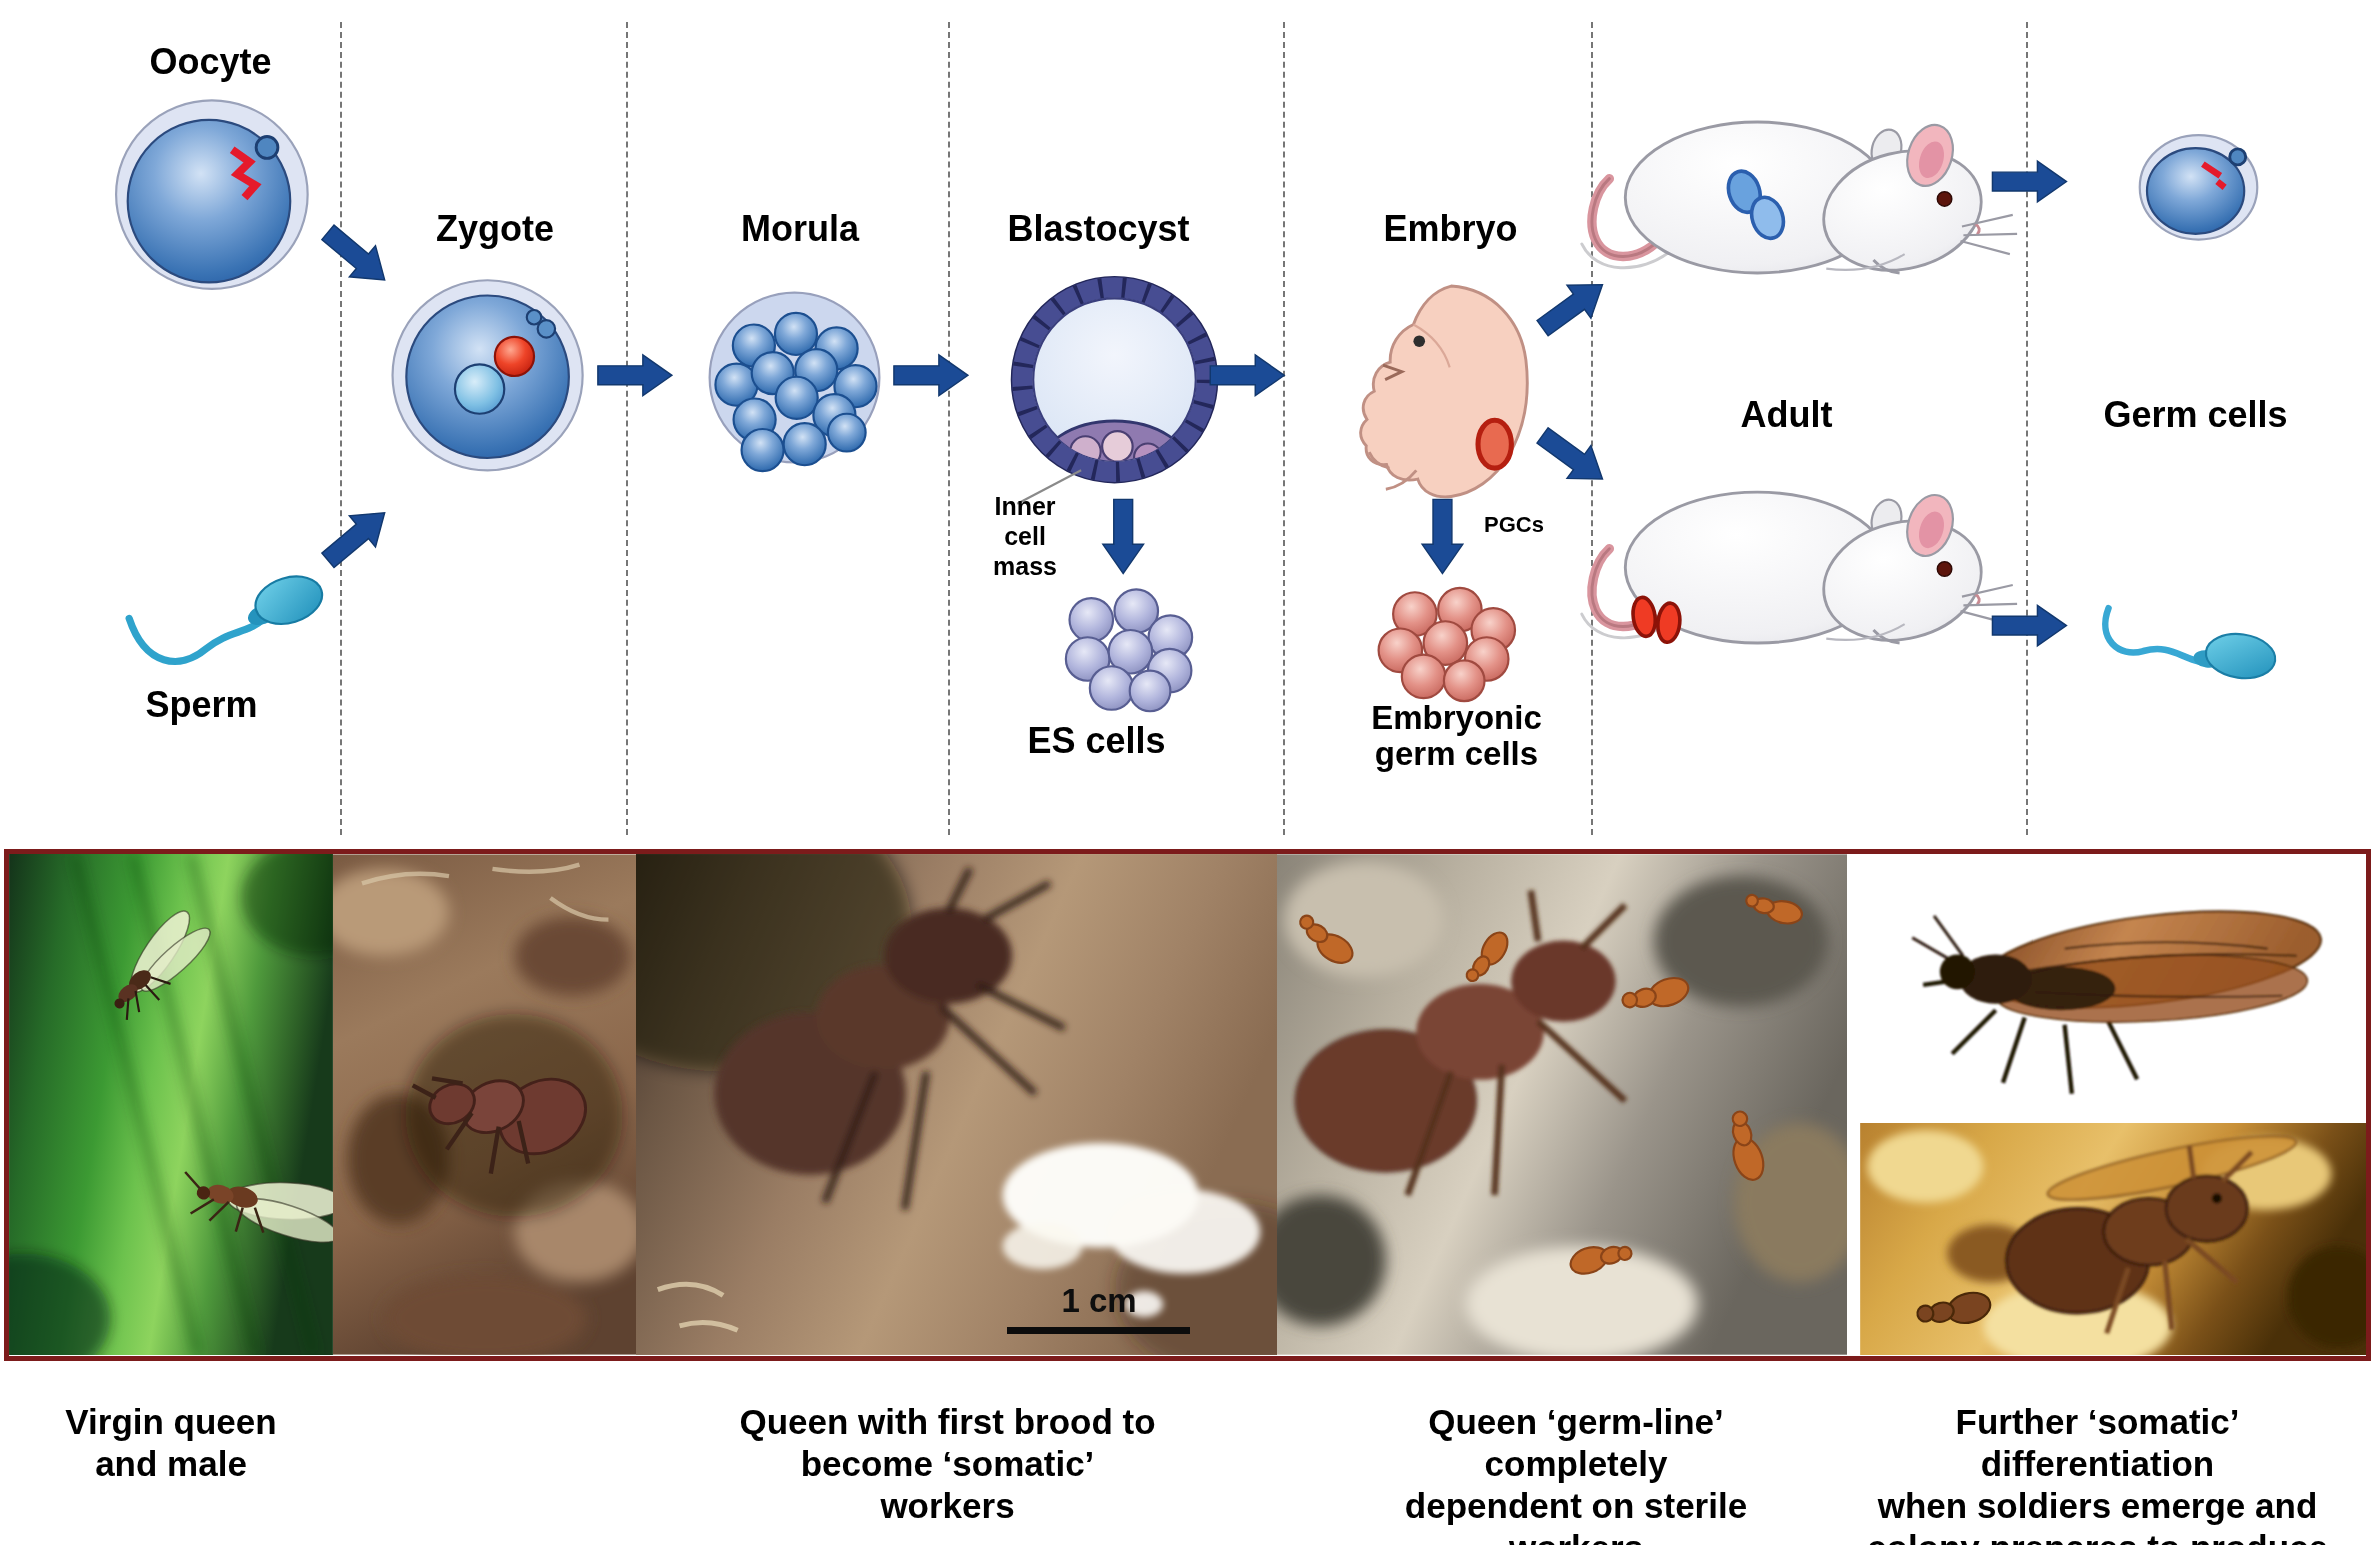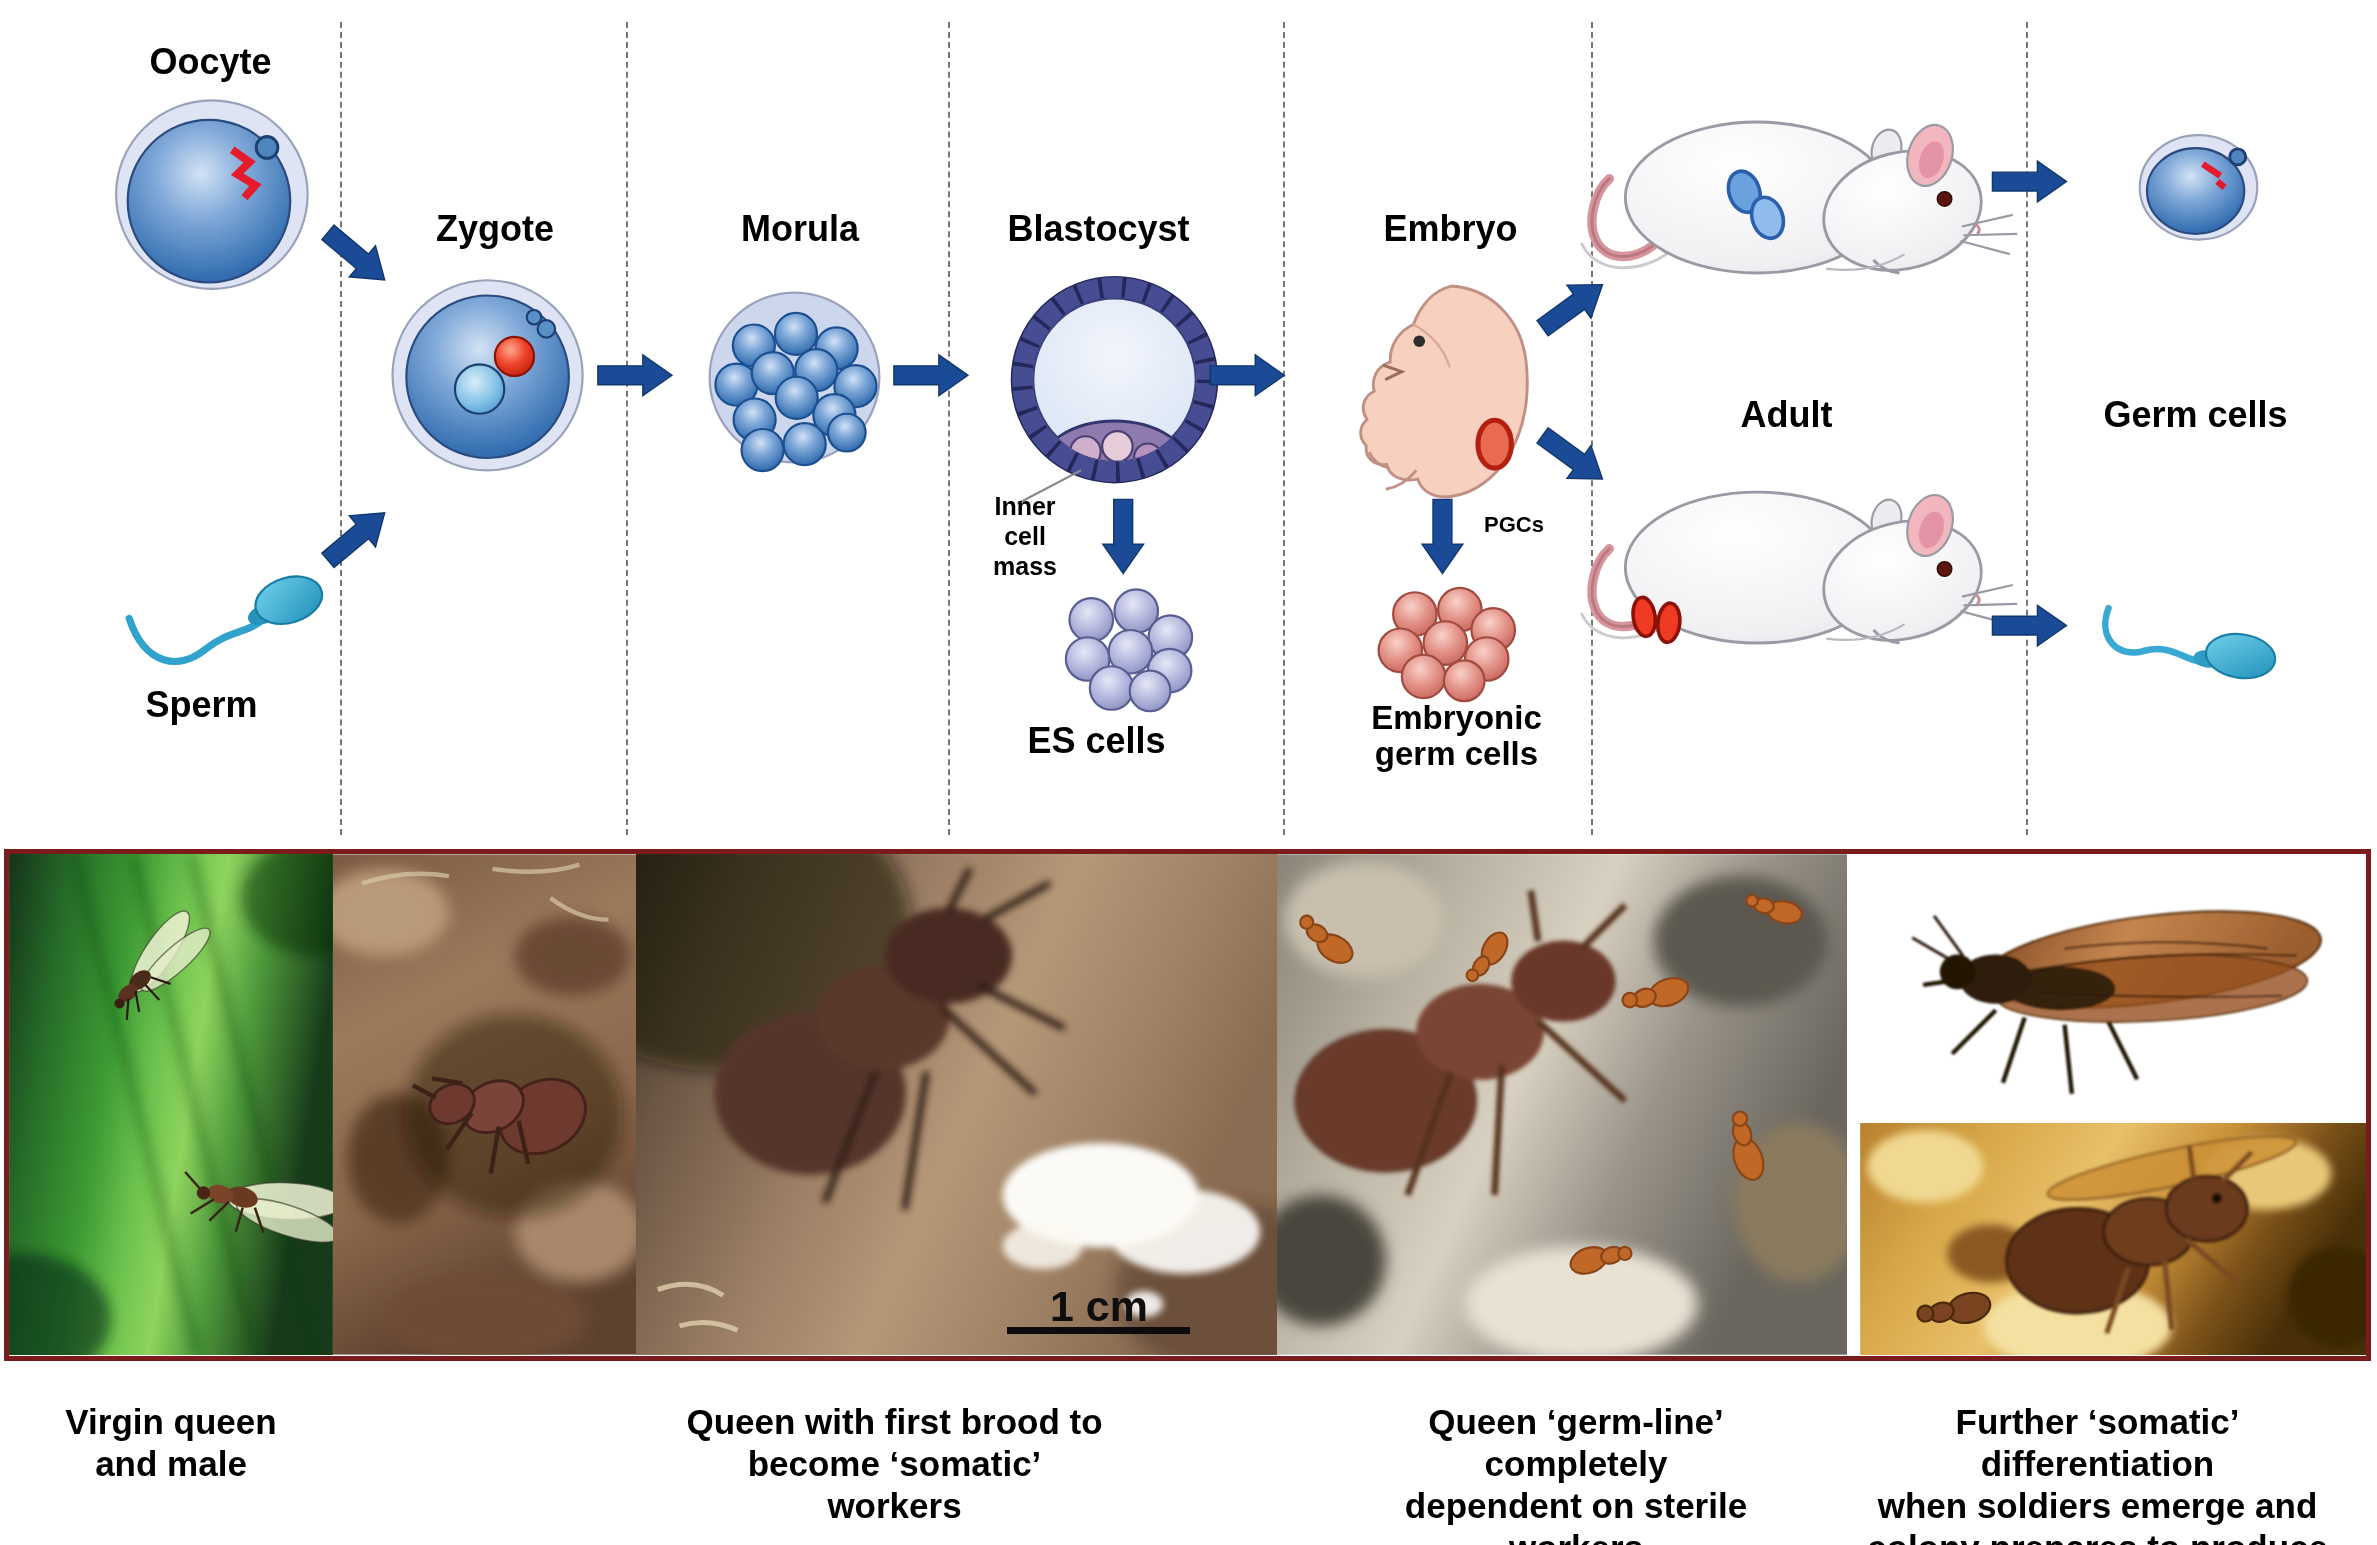--- a/index.html
+++ b/index.html
@@ -9,21 +9,21 @@
   .art{position:absolute;left:0;top:0;}
   .lbl{position:absolute;font-weight:bold;text-align:center;white-space:pre-line;line-height:1.15;}
   .lbl-lg{font-size:36px;}
   .lbl-md{font-size:33px;}
   .lbl-sm{font-size:25px;}
   .strip{position:absolute;left:4.4px;top:849px;width:2367px;height:512px;border:5.8px solid #7c1b1b;
          box-sizing:border-box;background:#fff;overflow:hidden;}
   .photo{position:absolute;top:0;height:501px;overflow:hidden;}
   .photo svg{display:block;}
   .scalebar{position:absolute;left:1007px;top:1327px;width:183px;height:7.3px;background:#0c0c0c;z-index:5;}
-  .scalebar-lbl{position:absolute;left:1012px;top:1282px;width:174px;text-align:center;font-size:43px;
+  .scalebar-lbl{position:absolute;left:1012px;top:1282px;width:174px;text-align:center;font-size:33px;
                 font-weight:bold;color:#0e0e0e;z-index:5;}
   .caption{position:absolute;top:1401px;font-weight:bold;font-size:35px;line-height:1.2;
            text-align:center;white-space:pre-line;}
 </style>
 </head>
 <body>
 
 <div class="stage">
 
   <div class="divider" style="left:340px"></div>
@@ -503,21 +503,21 @@
         </g>
       </svg>
     </div>
   </div>
 
   <div class="scalebar"></div>
   <div class="scalebar-lbl">1 cm</div>
 
   <div class="caption" style="left:26px;width:290px">Virgin queen
 and male</div>
-  <div class="caption" style="left:677px;width:435px">Queen with first brood to
+  <div class="caption" style="left:730px;width:435px">Queen with first brood to
 become ‘somatic’ workers</div>
   <div class="caption" style="left:1344px;width:464px">Queen ‘germ-line’ completely
 dependent on sterile workers</div>
   <div class="caption" style="left:1851px;width:493px">Further ‘somatic’ differentiation
 when soldiers emerge and
 colony prepares to produce
 dispersing reproductives</div>
 
 </div>
 

